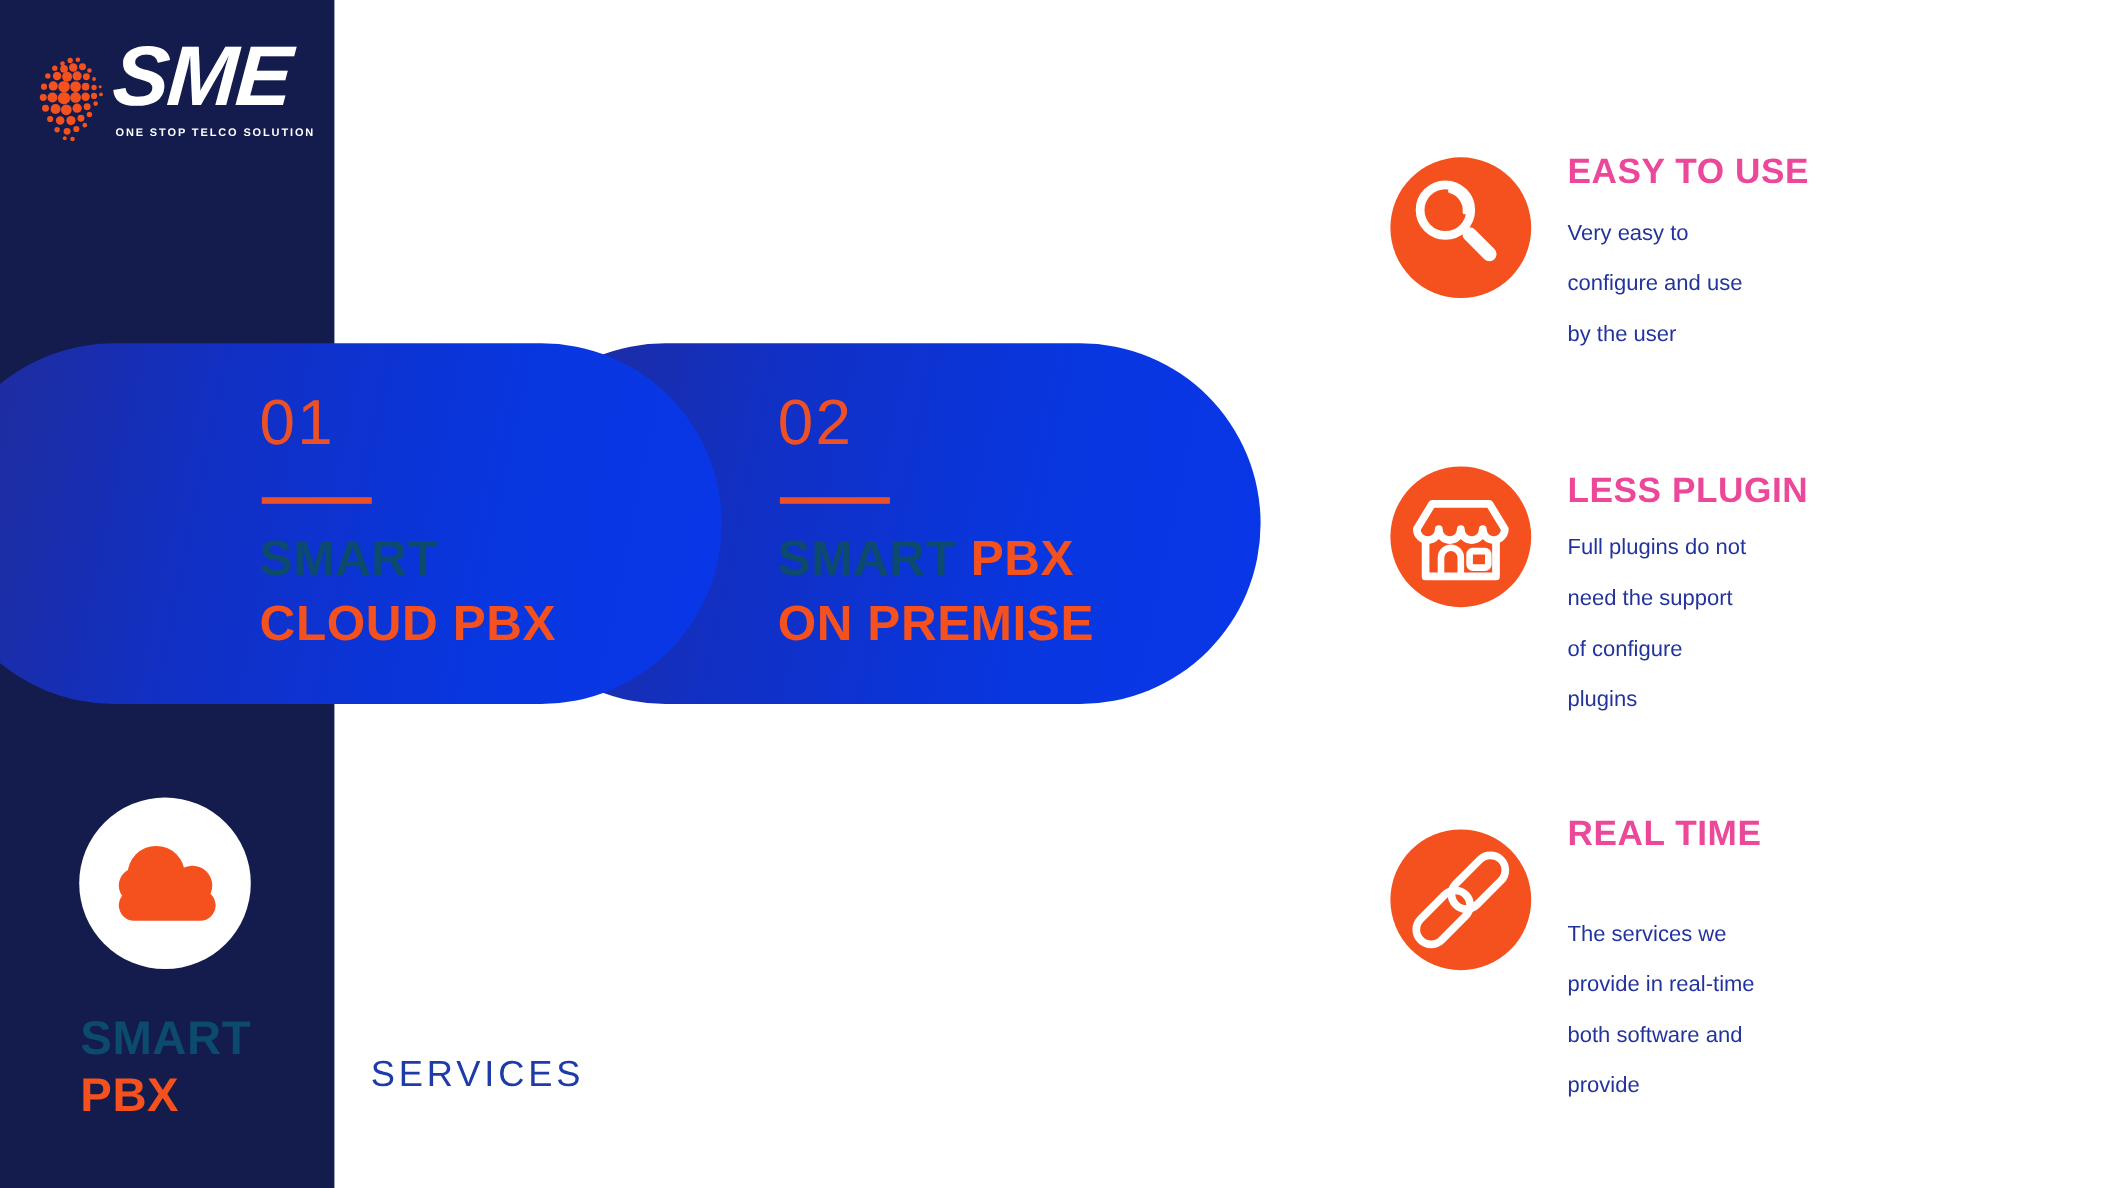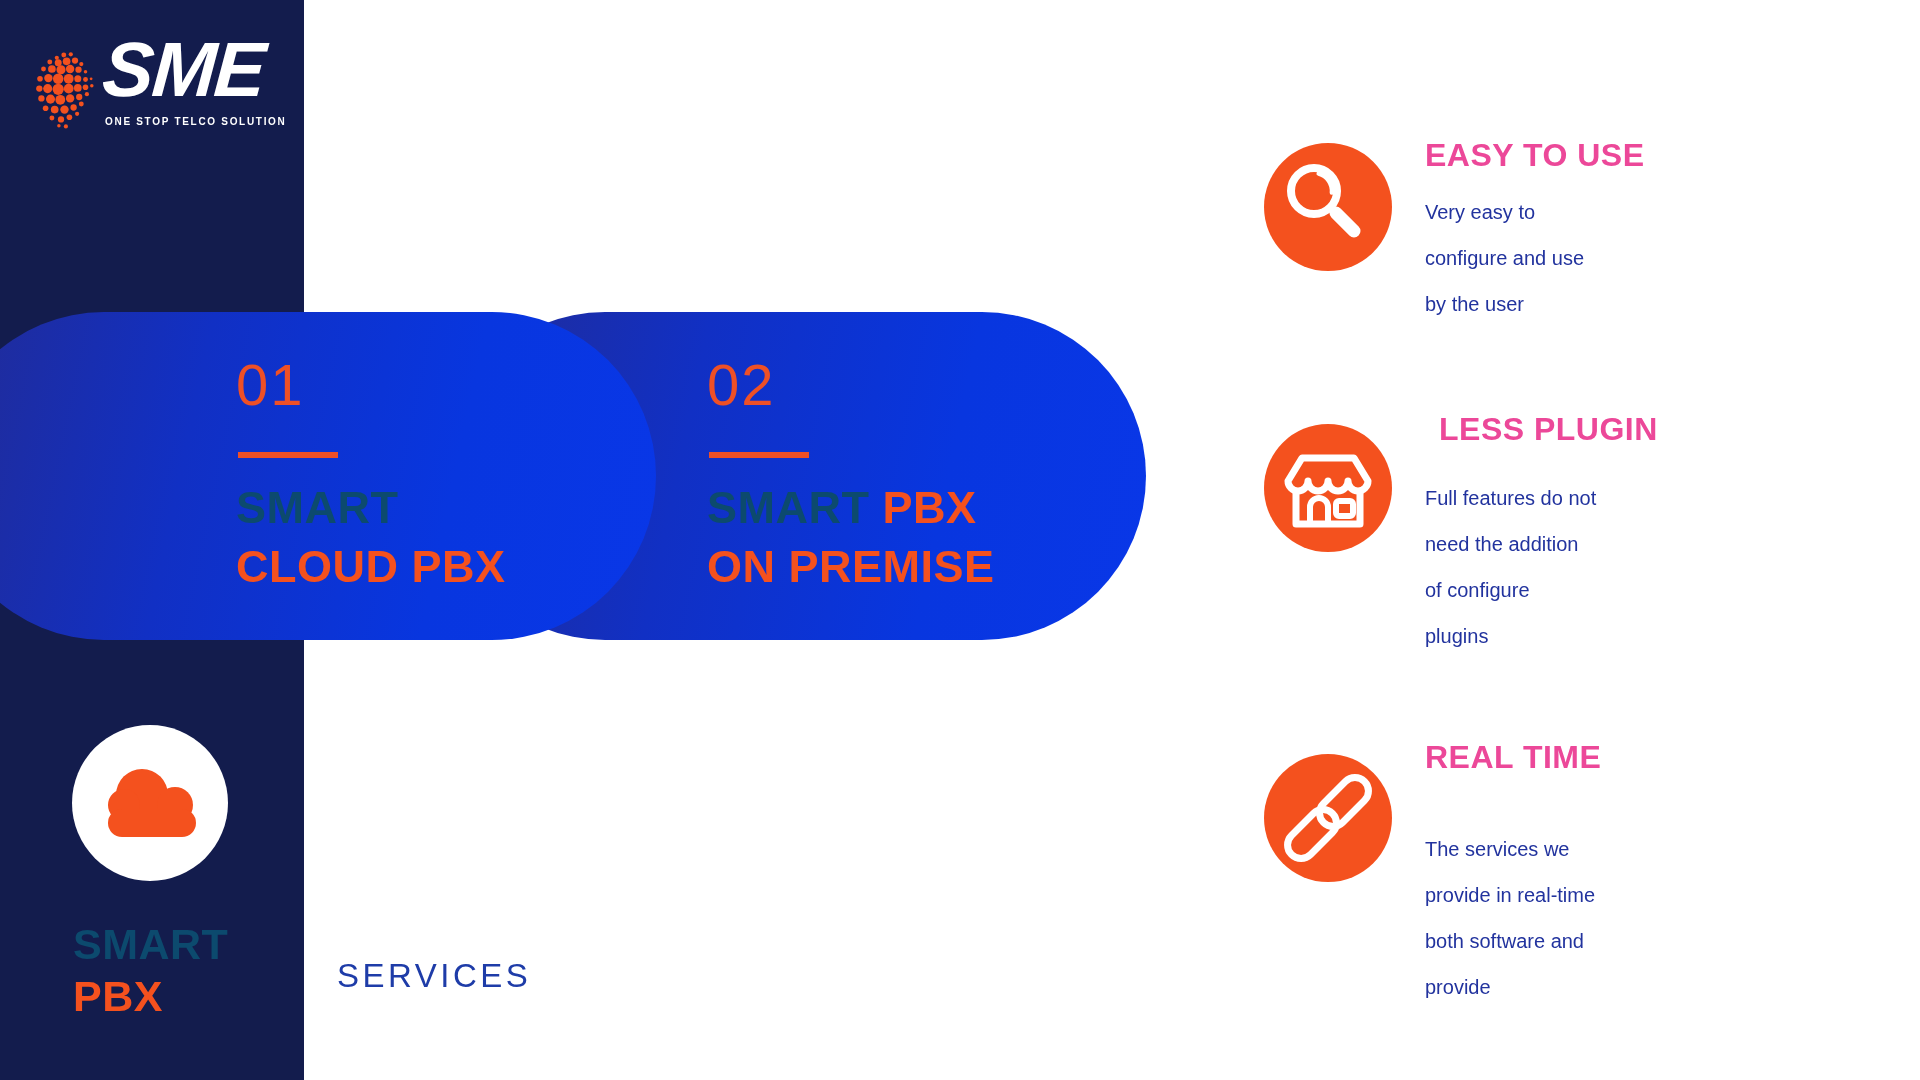--- a/index.html
+++ b/index.html
@@ -71,21 +71,21 @@
   .feature-circle {
     position:absolute; left:1264px; width:128px; height:128px;
     border-radius:50%; background:#f4511e;
   }
   .fc-1 { top:143px; } .fc-2 { top:424px; } .fc-3 { top:754px; }
   .feature-title {
     position:absolute; left:1425px;
     font-size:32px; line-height:38px; font-weight:700;
     color:#ec4899; letter-spacing:0.5px; white-space:nowrap;
   }
-  .ft-1 { top:136px; } .ft-2 { top:410px;margin-left:14px; } .ft-3 { top:738px; }
+  .ft-1 { top:136px; } .ft-2 { top:426px; } .ft-3 { top:738px; }
   .feature-body {
     position:absolute; left:1425px;
     font-size:20px; line-height:46px; font-weight:400;
     color:#22339e; white-space:nowrap;
   }
   .fb-1 { top:189px; } .fb-2 { top:475px; } .fb-3 { top:799px;margin-top:27px; }
   .icon-svg { position:absolute; left:0; top:0; width:100%; height:100%; }
 </style>
 </head>
 <body>
@@ -208,22 +208,22 @@
       <g stroke="#ffffff" fill="none" stroke-linejoin="round" stroke-linecap="round">
         <path stroke-width="7" d="M38,34 L90,34 L104,57 A10,10 0 0 1 84,57 A10,10 0 0 1 64,57 A10,10 0 0 1 44,57 A10,10 0 0 1 24,57 Z"></path>
         <path stroke-width="7" d="M32,68 L32,100 L96,100 L96,68"></path>
         <path stroke-width="6" d="M46,100 L46,83 A9,9 0 0 1 64,83 L64,100"></path>
         <rect stroke-width="6" x="72" y="77" width="17" height="15" rx="3"></rect>
       </g>
     </svg>
   </div>
   <div class="feature-title ft-2">LESS PLUGIN</div>
   <div class="feature-body fb-2">
-    <div>Full features do not</div>
-    <div>need the addition</div>
+    <div>Full plugins do not</div>
+    <div>need the support</div>
     <div>of configure</div>
     <div>plugins</div>
   </div>
 
   <div class="feature-circle fc-3">
     <svg class="icon-svg" viewBox="0 0 128 128">
       <g stroke="#ffffff" fill="none" stroke-width="7">
         <rect x="19" y="66.5" width="58" height="27" rx="13.5" transform="rotate(-45 48 80)"></rect>
         <rect x="51" y="34.5" width="58" height="27" rx="13.5" transform="rotate(-45 80 48)"></rect>
       </g>

